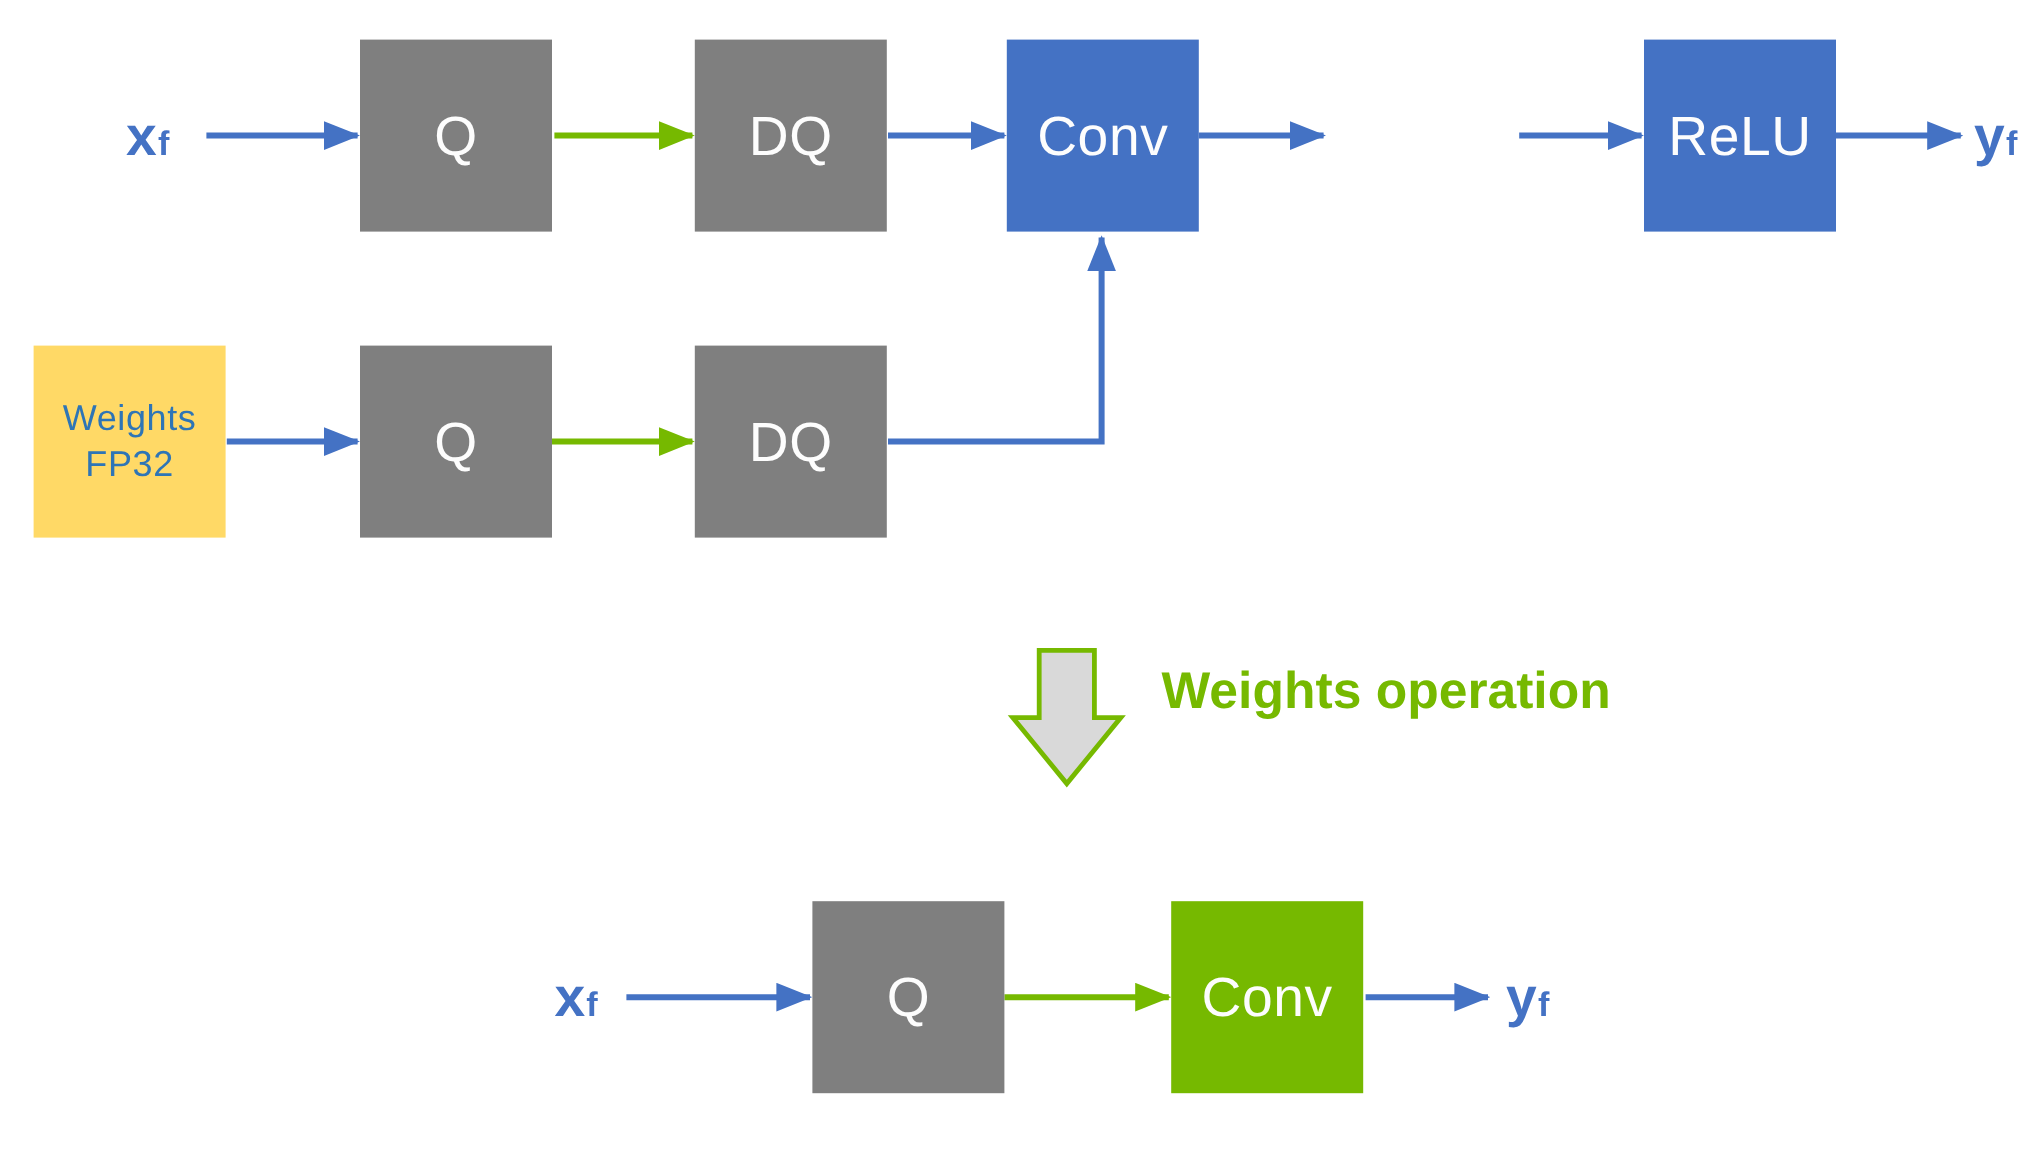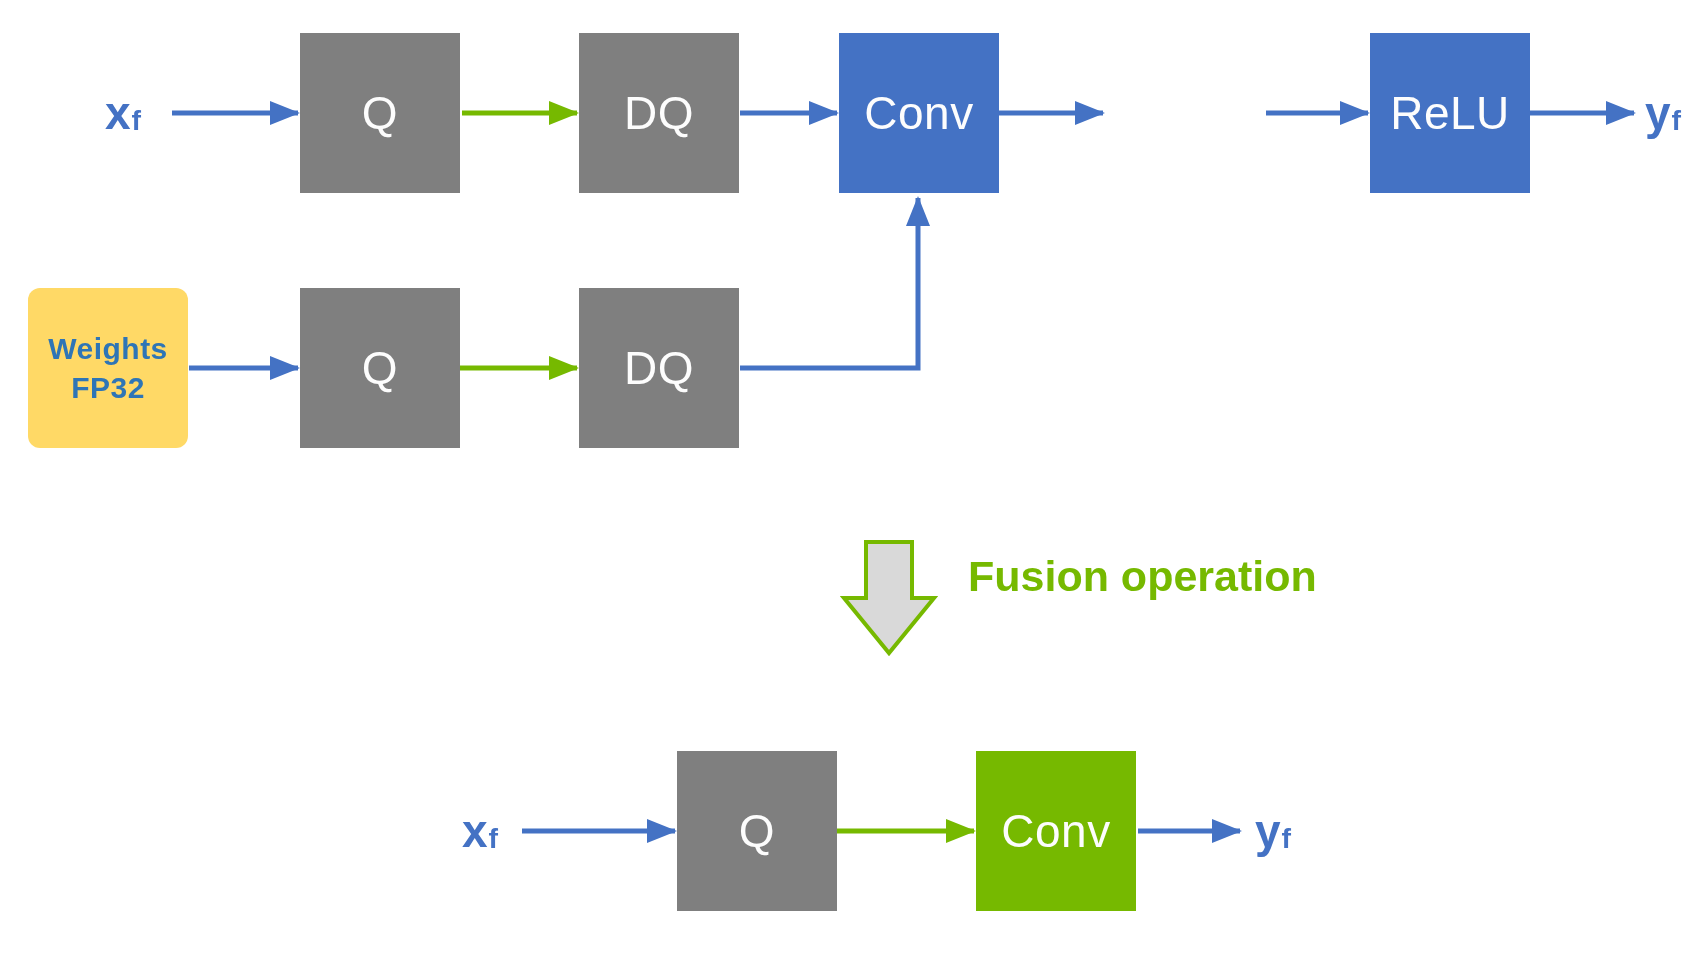--- a/index.html
+++ b/index.html
@@ -34,24 +34,23 @@
     letter-spacing: 0.5px;
     box-sizing: border-box;
   }
   .gray  { background: #7f7f7f; }
   .blue  { background: #4472c4; }
   .green { background: #76b900; }
   .yellow {
     background: #ffd966;
     color: #2e75b6;
     font-size: 30px;
-    font-weight: bold;
+    font-weight: normal;
     text-align: center;
     line-height: 1.3;
-    border-radius: 12px;
   }
   .var-label {
     position: absolute;
     height: 64px;
     display: flex;
     align-items: center;
     color: #4472c4;
     font-size: 46px;
     font-weight: bold;
     white-space: nowrap;
@@ -141,21 +140,21 @@
   </div>
 
   <div class="block gray" style="left:300px; top:288px;">
     <span>Q</span>
   </div>
 
   <div class="block gray" style="left:579px; top:288px;">
     <span>DQ</span>
   </div>
 
-  <div class="fusion-label">Fusion operation</div>
+  <div class="fusion-label">Weights operation</div>
 
   <div class="var-label" style="left:462px; top:799px;">
     <span>x</span>
       <sub>f</sub>
   </div>
 
   <div class="block gray" style="left:677px; top:751px;">
     <span>Q</span>
   </div>
 

